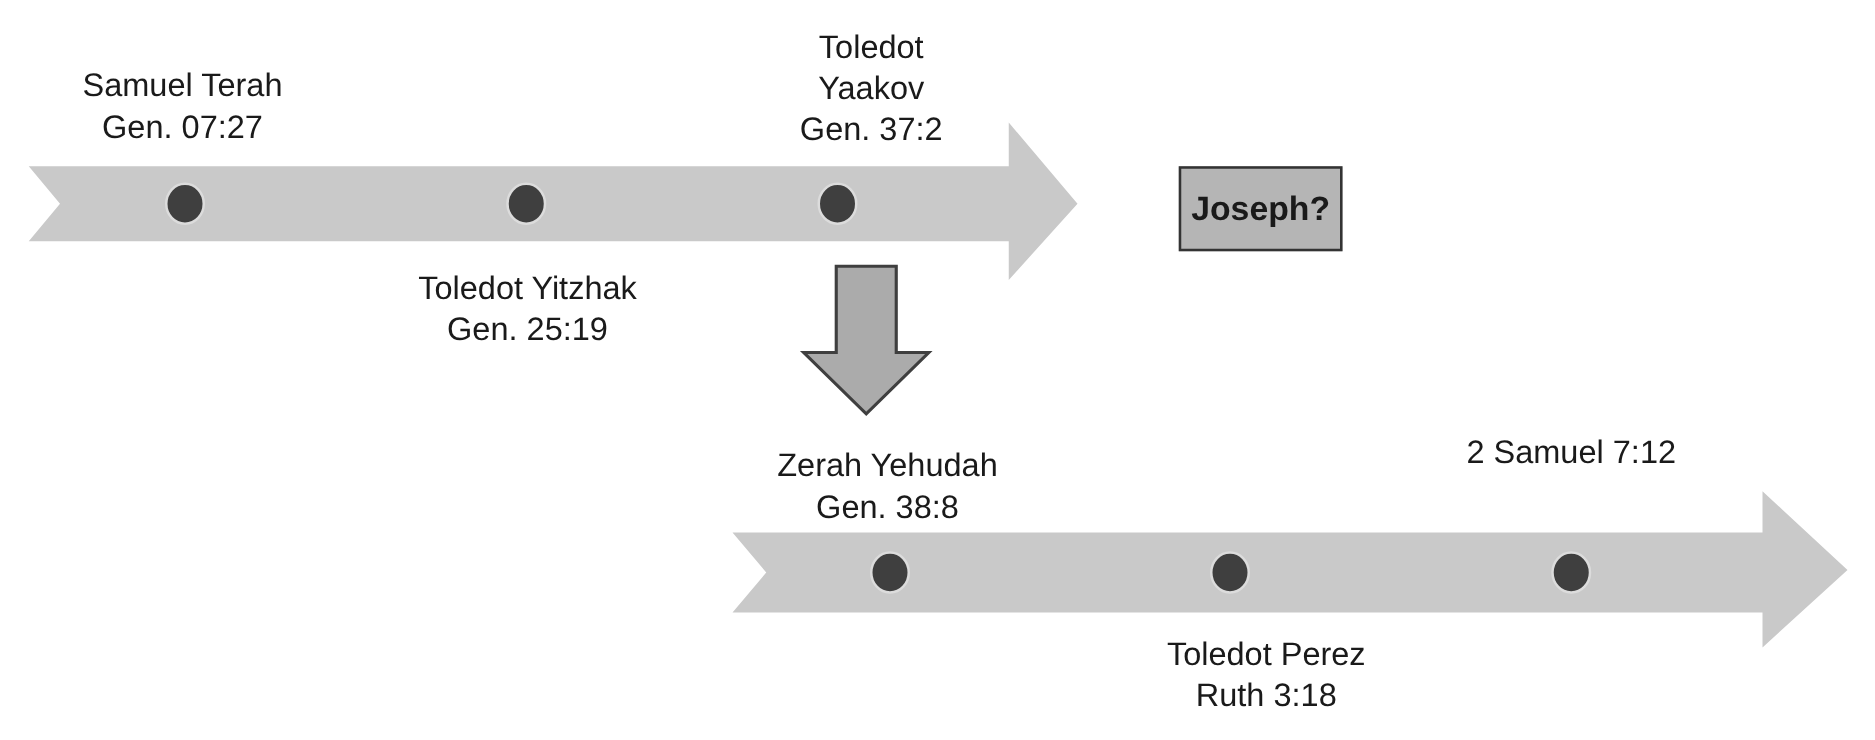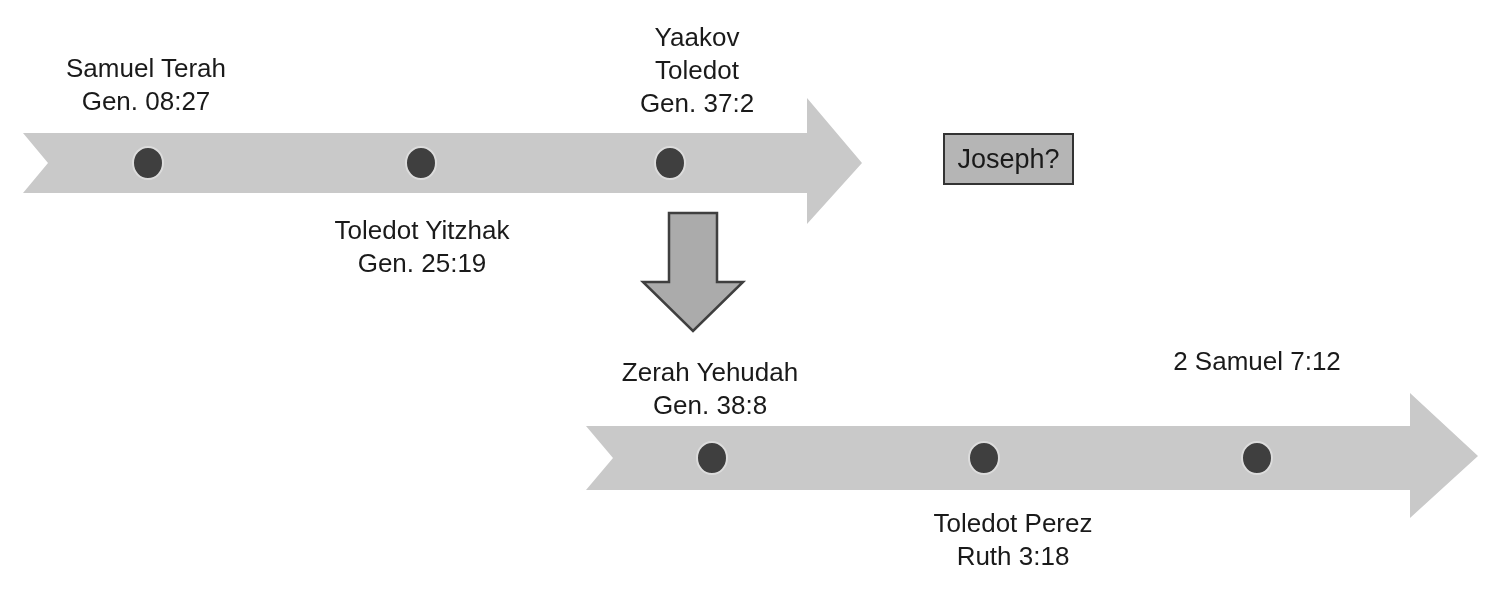--- a/index.html
+++ b/index.html
@@ -28,28 +28,28 @@
     font-size: 26px;
     line-height: 33px;
     font-weight: 400;
     letter-spacing: 0px;
   }
   .endpoint-box {
     position: absolute;
     left: 943px;
     top: 133px;
     width: 131px;
-    height: 52px;
+    height: 68px;
     box-sizing: border-box;
     border: 2px solid #333333;
     display: flex;
     align-items: center;
     justify-content: center;
     font-size: 27px;
-    font-weight: 400;
+    font-weight: 700;
   }
   
   .lbl-terah    { left: 26px;   top: 52px;  }
   .lbl-yitzhak  { left: 302px;  top: 214px; }
   .lbl-yaakov   { left: 577px;  top: 21px;  }
   .lbl-yehudah  { left: 590px;  top: 356px; }
   .lbl-perez    { left: 893px;  top: 507px; }
   .lbl-david    { left: 1137px; top: 345px; }
 </style>
 </head>
@@ -69,31 +69,31 @@
     <ellipse stroke-width="2" cx="421" cy="163" rx="15" ry="16" fill="#3f3f3f" stroke="#dcdcdc"></ellipse>
     <ellipse stroke-width="2" cx="670" cy="163" rx="15" ry="16" fill="#3f3f3f" stroke="#dcdcdc"></ellipse>
 
     <ellipse stroke-width="2" cx="712" cy="458" rx="15" ry="16" fill="#3f3f3f" stroke="#dcdcdc"></ellipse>
     <ellipse stroke-width="2" cx="984" cy="458" rx="15" ry="16" fill="#3f3f3f" stroke="#dcdcdc"></ellipse>
     <ellipse stroke-width="2" cx="1257" cy="458" rx="15" ry="16" fill="#3f3f3f" stroke="#dcdcdc"></ellipse>
   </svg>
 
   <div class="event-label lbl-terah" style="color: rgb(26, 26, 26);">
     <div>Samuel Terah</div>
-    <div>Gen. 08:27</div>
+    <div>Gen. 07:27</div>
   </div>
 
   <div class="event-label lbl-yitzhak" style="color: rgb(26, 26, 26);">
     <div>Toledot Yitzhak</div>
     <div>Gen. 25:19</div>
   </div>
 
   <div class="event-label lbl-yaakov" style="color: rgb(26, 26, 26);">
+    <div>Toledot</div>
     <div>Yaakov</div>
-    <div>Toledot</div>
     <div>Gen. 37:2</div>
   </div>
 
   <div class="endpoint-box" style="background-color: rgb(181, 181, 181); border-color: rgb(51, 51, 51); color: rgb(26, 26, 26);">
     <span>Joseph?</span>
   </div>
 
   <div class="event-label lbl-yehudah" style="color: rgb(26, 26, 26);">
     <div>Zerah Yehudah</div>
     <div>Gen. 38:8</div>

